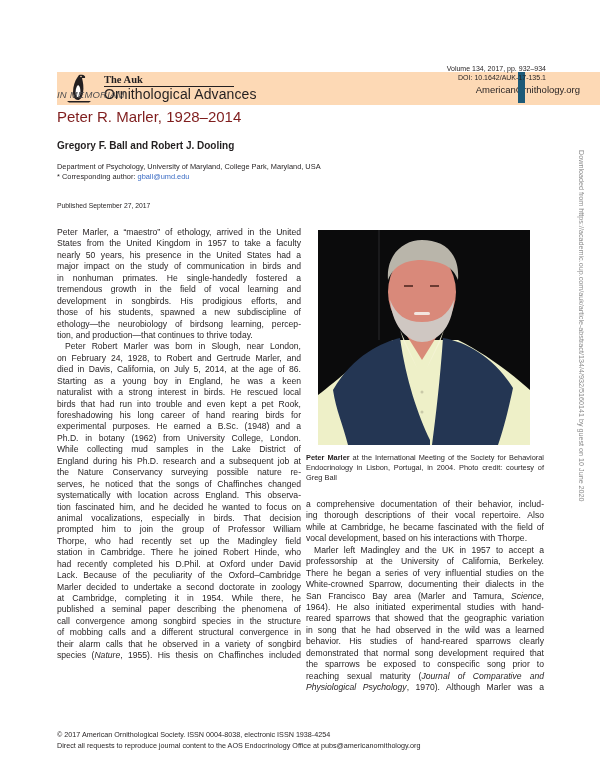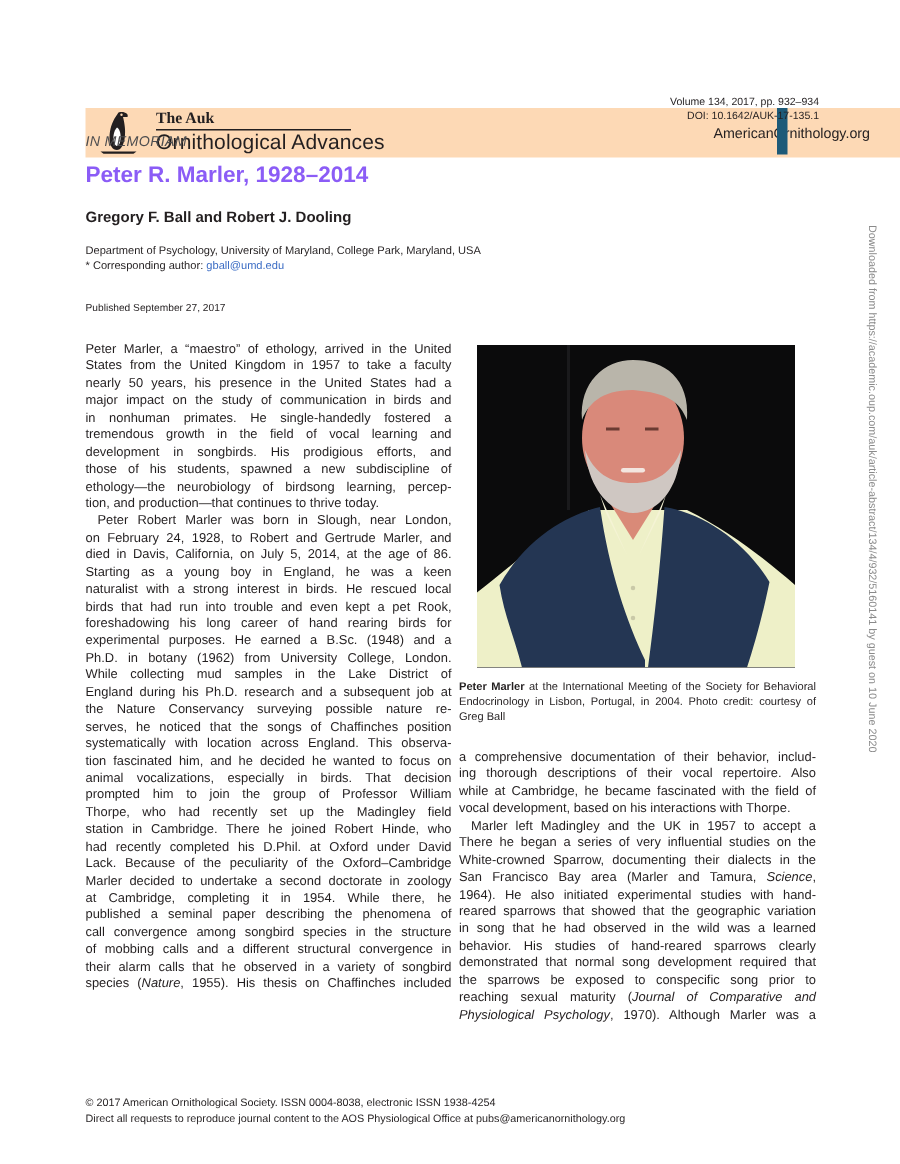--- a/index.html
+++ b/index.html
@@ -9,21 +9,21 @@
   .logo { position:absolute; left:8px; top:1px; width:28px; height:31px; }
   .journal-top { position:absolute; left:47px; top:2px; font-family:"Liberation Serif", serif; font-size:10.5px; font-weight:bold; color:#231f20; }
   .journal-rule { position:absolute; left:47px; top:14px; width:130px; height:1px; background:#231f20; }
   .journal-main { position:absolute; left:47px; top:14px; font-size:14px; color:#231f20; letter-spacing:0.1px; }
   .site { position:absolute; right:37px; top:12px; font-size:9.5px; color:#231f20; }
   .teal-bar { position:absolute; left:461px; top:0; width:7px; height:31px; background:#1d5a78; }
 
   .meta { position:absolute; right:54px; top:64px; font-size:7px; line-height:9px; text-align:right; color:#231f20; }
 
   .section-label { position:absolute; left:57px; top:89px; font-size:9.5px; font-style:italic; color:#4d4d4f; letter-spacing:0.2px; }
-  .title { position:absolute; left:57px; top:108px; font-size:15px; font-weight:bold; color:#8b5cf6;text-align:right; }
+  .title { position:absolute; left:57px; top:108px; font-size:15px; font-weight:normal; color:#7f1d1d;text-align:right; }
   .authors { position:absolute; left:57px; top:140px; font-size:10px; font-weight:bold; color:#231f20; }
   .affil { position:absolute; left:57px; top:162px; font-size:7.4px; line-height:10px; color:#231f20; }
   .affil a { color:#3b6cc4; text-decoration:none;text-align:center; }
   .published { position:absolute; left:57px; top:202px; font-size:6.8px; color:#231f20; }
 
   .col { position:absolute; font-family:Liberation Sans, sans-serif; font-size:8.6px; line-height:11.45px; color:#231f20; }
   .col .ln { display:block; white-space:nowrap; text-align:justify; text-align-last:justify; height:11.45px; overflow:visible; }
   .col .ln.last { text-align-last:left; }
   .col .ln.indent { padding-left:8px; }
   .col-left { left:57px; top:227px; width:244px; }
@@ -84,21 +84,21 @@
     <span class="ln">died in Davis, California, on July 5, 2014, at the age of 86.</span>
     <span class="ln">Starting as a young boy in England, he was a keen</span>
     <span class="ln">naturalist with a strong interest in birds. He rescued local</span>
     <span class="ln">birds that had run into trouble and even kept a pet Rook,</span>
     <span class="ln">foreshadowing his long career of hand rearing birds for</span>
     <span class="ln">experimental purposes. He earned a B.Sc. (1948) and a</span>
     <span class="ln">Ph.D. in botany (1962) from University College, London.</span>
     <span class="ln">While collecting mud samples in the Lake District of</span>
     <span class="ln">England during his Ph.D. research and a subsequent job at</span>
     <span class="ln">the Nature Conservancy surveying possible nature re-</span>
-    <span class="ln">serves, he noticed that the songs of Chaffinches position</span>
+    <span class="ln">serves, he noticed that the songs of Chaffinches changed</span>
     <span class="ln">systematically with location across England. This observa-</span>
     <span class="ln">tion fascinated him, and he decided he wanted to focus on</span>
     <span class="ln">animal vocalizations, especially in birds. That decision</span>
     <span class="ln">prompted him to join the group of Professor William</span>
     <span class="ln">Thorpe, who had recently set up the Madingley field</span>
     <span class="ln">station in Cambridge. There he joined Robert Hinde, who</span>
     <span class="ln">had recently completed his D.Phil. at Oxford under David</span>
     <span class="ln">Lack. Because of the peculiarity of the Oxford–Cambridge</span>
     <span class="ln">Marler decided to undertake a second doctorate in zoology</span>
     <span class="ln">at Cambridge, completing it in 1954. While there, he</span>
@@ -138,31 +138,32 @@
 </div>
 
 <div class="caption"><b>Peter Marler</b><span> at the International Meeting of the Society for Behavioral Endocrinology in Lisbon, Portugal, in 2004. Photo credit: courtesy of Greg Ball</span></div>
 
 <div class="col col-right" id="col-right">
     <span class="ln">a comprehensive documentation of their behavior, includ-</span>
     <span class="ln">ing thorough descriptions of their vocal repertoire. Also</span>
     <span class="ln">while at Cambridge, he became fascinated with the field of</span>
     <span class="ln last">vocal development, based on his interactions with Thorpe.</span>
     <span class="ln indent">Marler left Madingley and the UK in 1957 to accept a</span>
+    <span class="ln">professorship at the University of California, Berkeley.</span>
     <span class="ln">There he began a series of very influential studies on the</span>
     <span class="ln">White-crowned Sparrow, documenting their dialects in the</span>
     <span class="ln">San Francisco Bay area (Marler and Tamura, <i>Science</i>,</span>
     <span class="ln">1964). He also initiated experimental studies with hand-</span>
     <span class="ln">reared sparrows that showed that the geographic variation</span>
     <span class="ln">in song that he had observed in the wild was a learned</span>
     <span class="ln">behavior. His studies of hand-reared sparrows clearly</span>
     <span class="ln">demonstrated that normal song development required that</span>
     <span class="ln">the sparrows be exposed to conspecific song prior to</span>
     <span class="ln">reaching sexual maturity (<i>Journal of Comparative and</i></span>
     <span class="ln"><i>Physiological Psychology</i>, 1970). Although Marler was a</span>
   </div>
 
 <div class="footer">
   <div>© 2017 American Ornithological Society. ISSN 0004-8038, electronic ISSN 1938-4254</div>
-  <div>Direct all requests to reproduce journal content to the AOS Physiological Office at pubs@americanornithology.org</div>
+  <div>Direct all requests to reproduce journal content to the AOS Endocrinology Office at pubs@americanornithology.org</div>
 </div>
 
 <div class="watermark">Downloaded from https://academic.oup.com/auk/article-abstract/134/4/932/5160141 by guest on 10 June 2020</div>
 
 </body></html>

